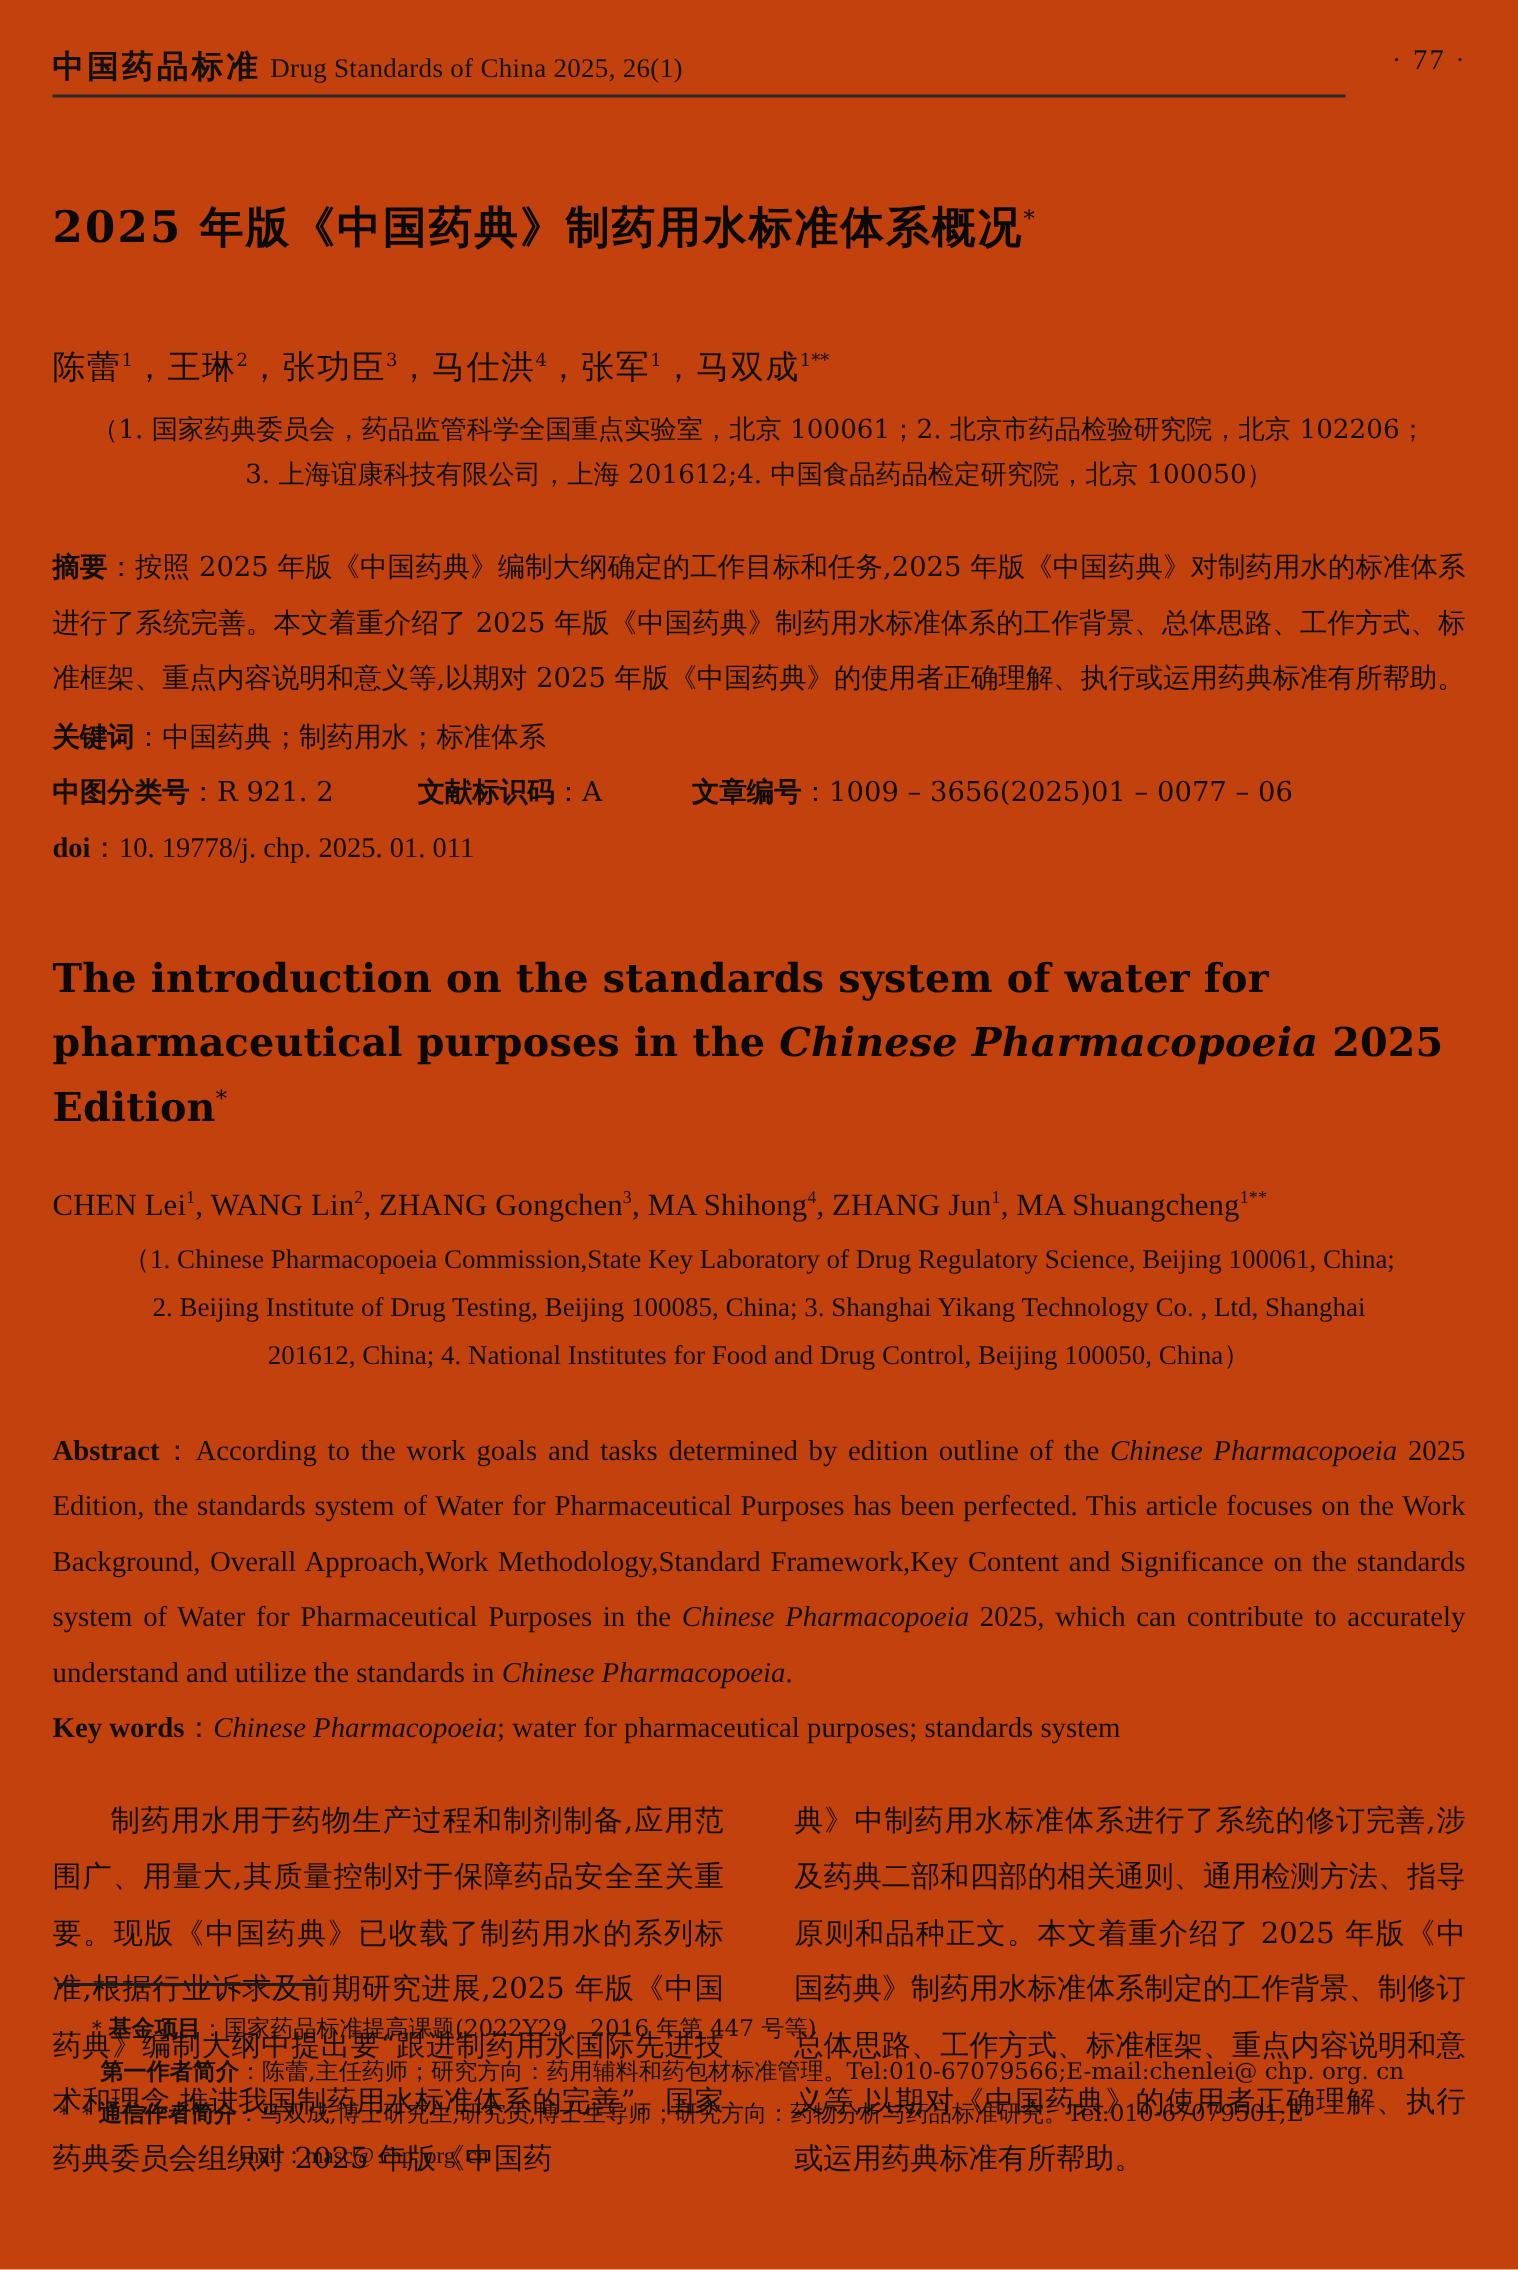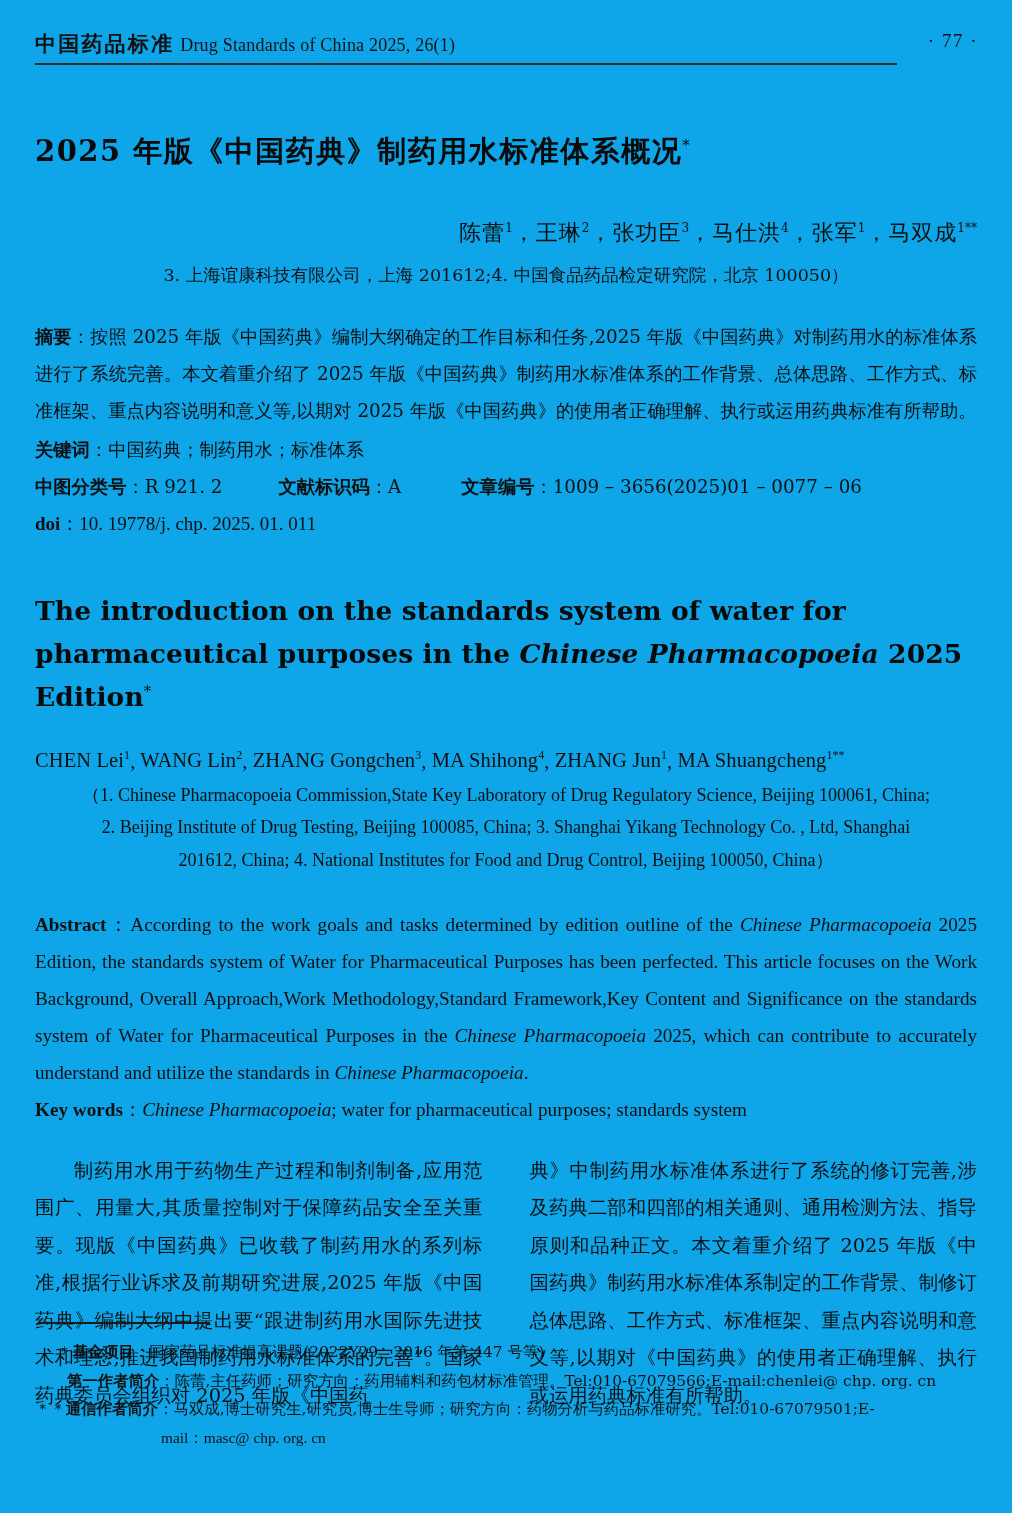--- a/index.html
+++ b/index.html
@@ -9,21 +9,21 @@
   }
   body {
     font-family: "DejaVu Serif", "Liberation Serif", serif;
     color: #0d0d0d;
   }
   .page {
     position: relative;
     width: 1012px;
     height: 1513px;
     margin: 0 auto;
-    background: #0ea5e9;
+    background: #c2410c;
     overflow: hidden;
     box-sizing: border-box;
     padding: 0;
     text-decoration: underline;
   }
 
   
   .runhead {
     position: absolute;
     top: 30px;
@@ -89,25 +89,25 @@
     margin: 34px 0 0 0;
     color: #0a0a0a;
   }
   .title-cn sup {
     font-size: 15px;
     font-weight: normal;
     vertical-align: super;
   }
 
   .authors-cn {
-    text-align: right;
+    text-align: left;
     font-family: "DejaVu Serif", "Liberation Serif", serif;
     font-size: 22px;
     letter-spacing: 1px;
-    margin-top: 44px;
+    margin-top: 56px;
     color: #0f0f0f;
   }
   .authors-cn sup {
     font-size: 12px;
     vertical-align: super;
     letter-spacing: 0;
   }
   .affil-cn {
     text-align: center;
     font-family: "DejaVu Serif", "Liberation Serif", serif;
@@ -268,20 +268,21 @@
     <div class="runhead-page">· 77 ·</div>
   </div>
 
   <div class="doc-body">
 
     <h1 class="title-cn"><span>2025 年版《中国药典》制药用水标准体系概况</span><sup>*</sup></h1>
 
     <div class="authors-cn"><span><span>陈蕾</span><sup>1</sup></span>，<span><span>王琳</span><sup>2</sup></span>，<span><span>张功臣</span><sup>3</sup></span>，<span><span>马仕洪</span><sup>4</sup></span>，<span><span>张军</span><sup>1</sup></span>，<span><span>马双成</span><sup>1**</sup></span></div>
 
     <div class="affil-cn">
+      <div>（1. 国家药典委员会，药品监管科学全国重点实验室，北京 100061；2. 北京市药品检验研究院，北京 102206；</div>
       <div>3. 上海谊康科技有限公司，上海 201612;4. 中国食品药品检定研究院，北京 100050）</div>
     </div>
 
     <div class="abs-cn"><b>摘要</b><span>：</span><span>按照 2025 年版《中国药典》编制大纲确定的工作目标和任务,2025 年版《中国药典》对制药用水的标准体系进行了系统完善。本文着重介绍了 2025 年版《中国药典》制药用水标准体系的工作背景、总体思路、工作方式、标准框架、重点内容说明和意义等,以期对 2025 年版《中国药典》的使用者正确理解、执行或运用药典标准有所帮助。</span></div>
 
     <div class="kw-cn"><b class="lbl-b">关键词</b><span>：</span><span>中国药典；制药用水；标准体系</span></div>
 
     <div class="clsline"><span class="seg1"><b class="lbl-b">中图分类号</b><span>：R 921. 2</span></span><span class="seg2"><b class="lbl-b">文献标识码</b><span>：A</span></span><span class="seg3"><b class="lbl-b">文章编号</b><span>：1009 – 3656(2025)01 – 0077 – 06</span></span></div>
 
     <div class="doiline"><b class="lbl-b">doi</b><span>：10. 19778/j. chp. 2025. 01. 011</span></div>

